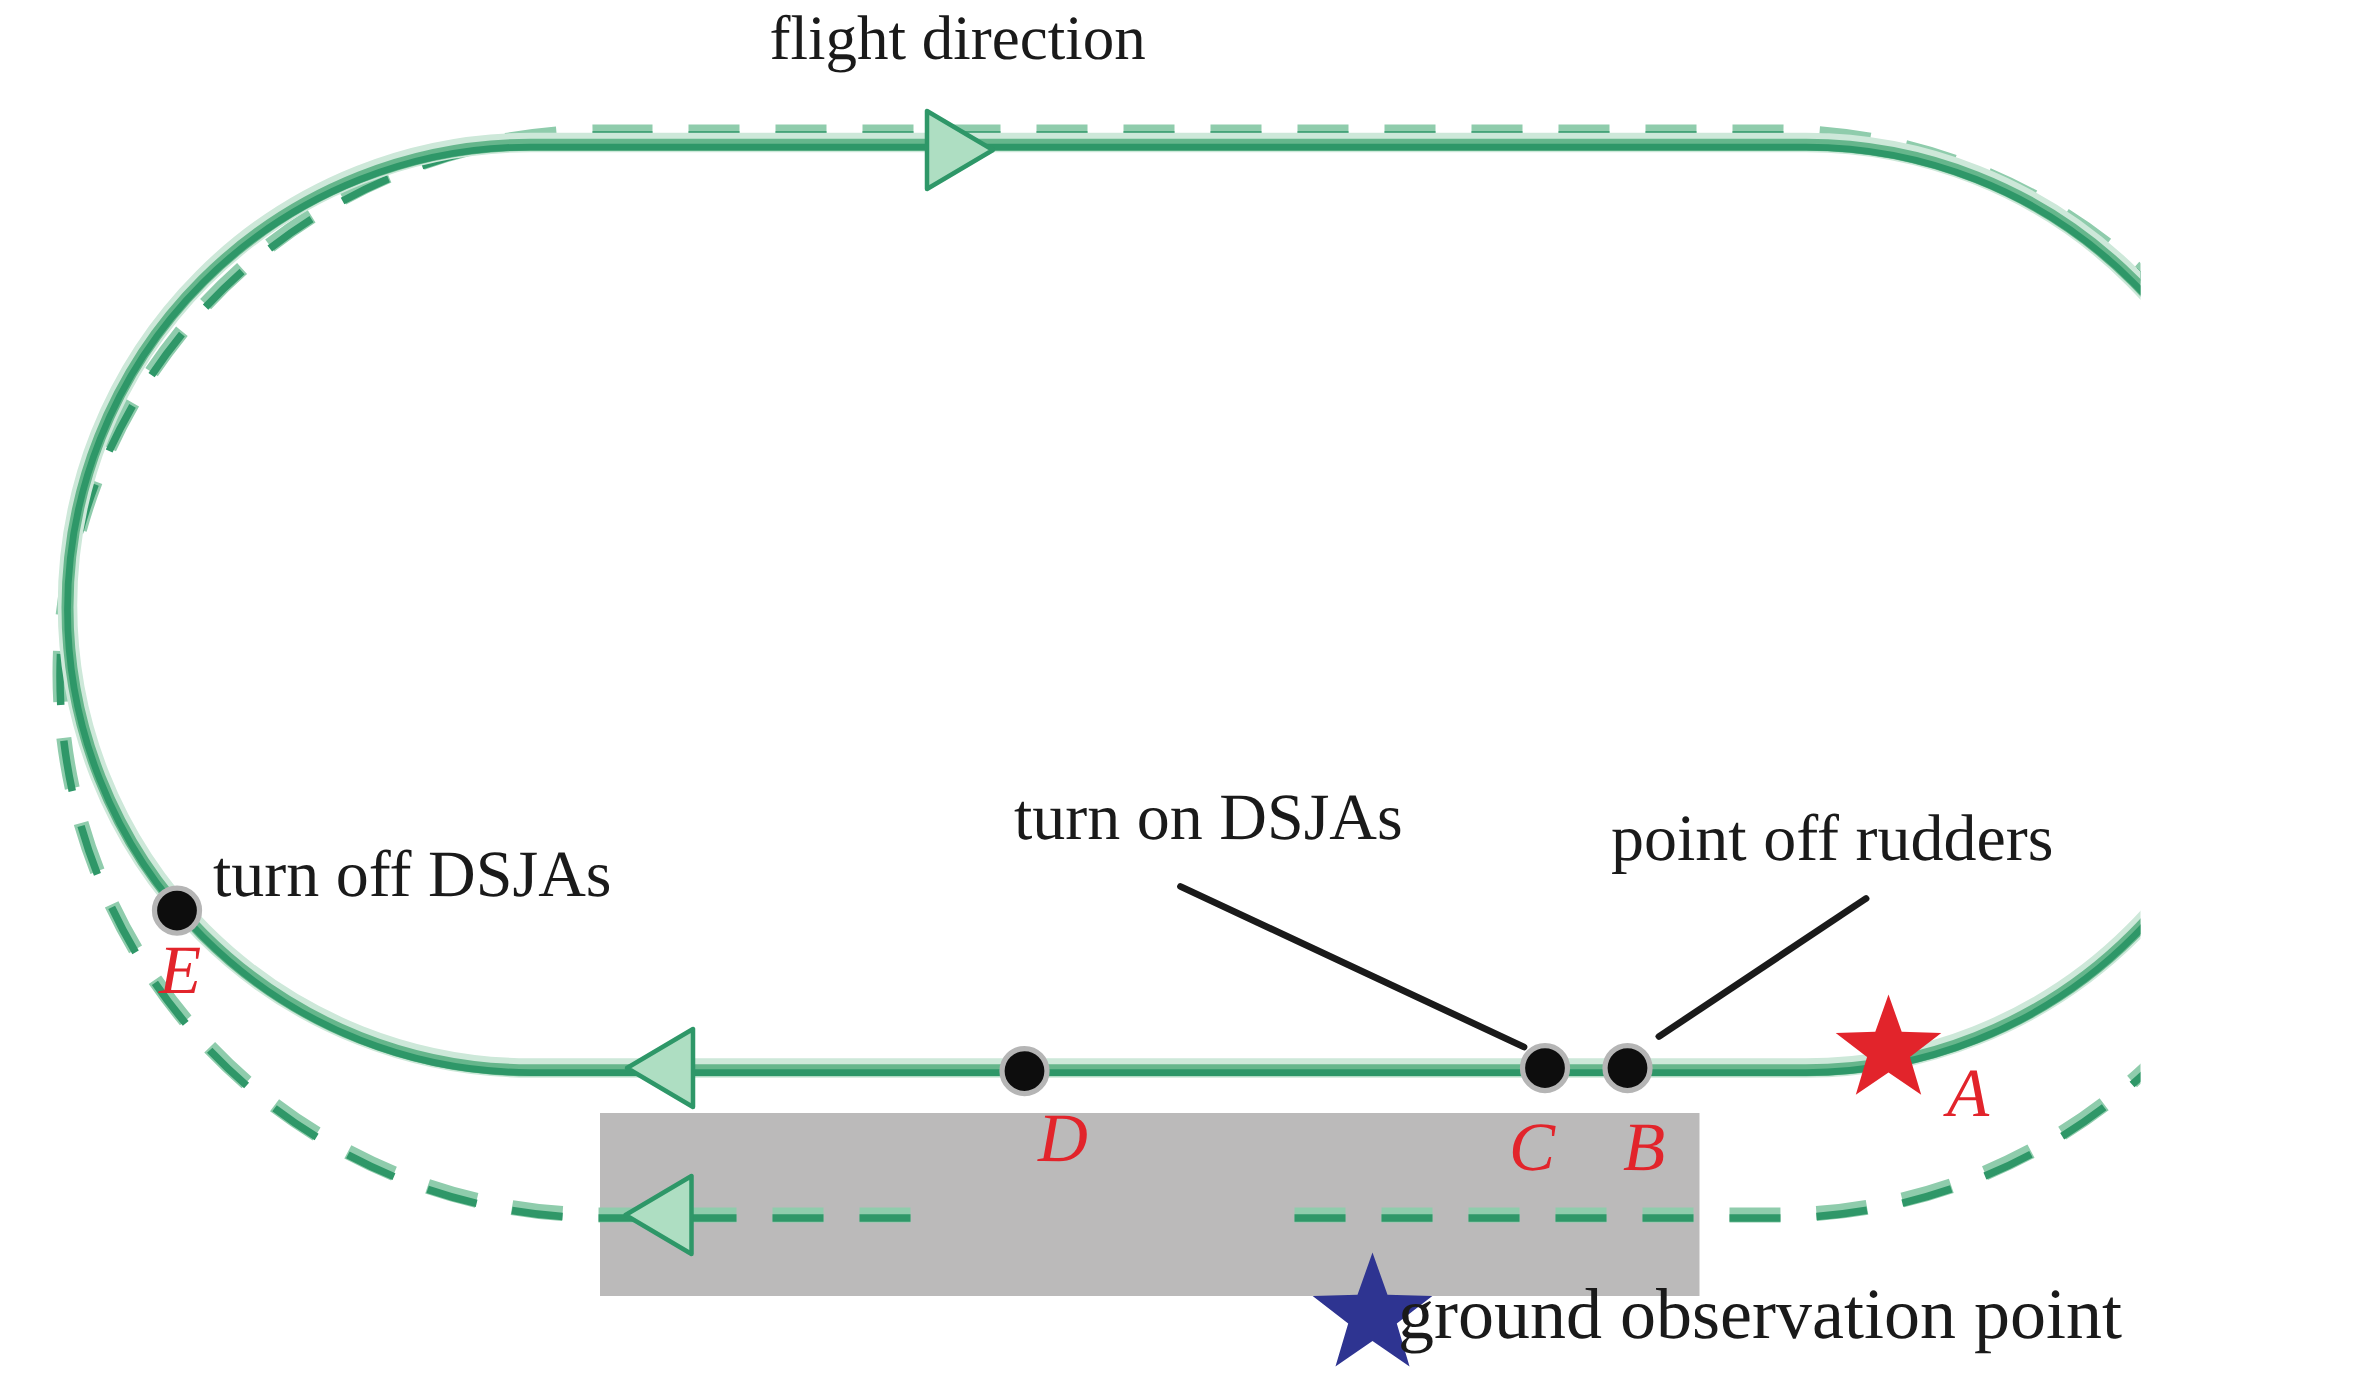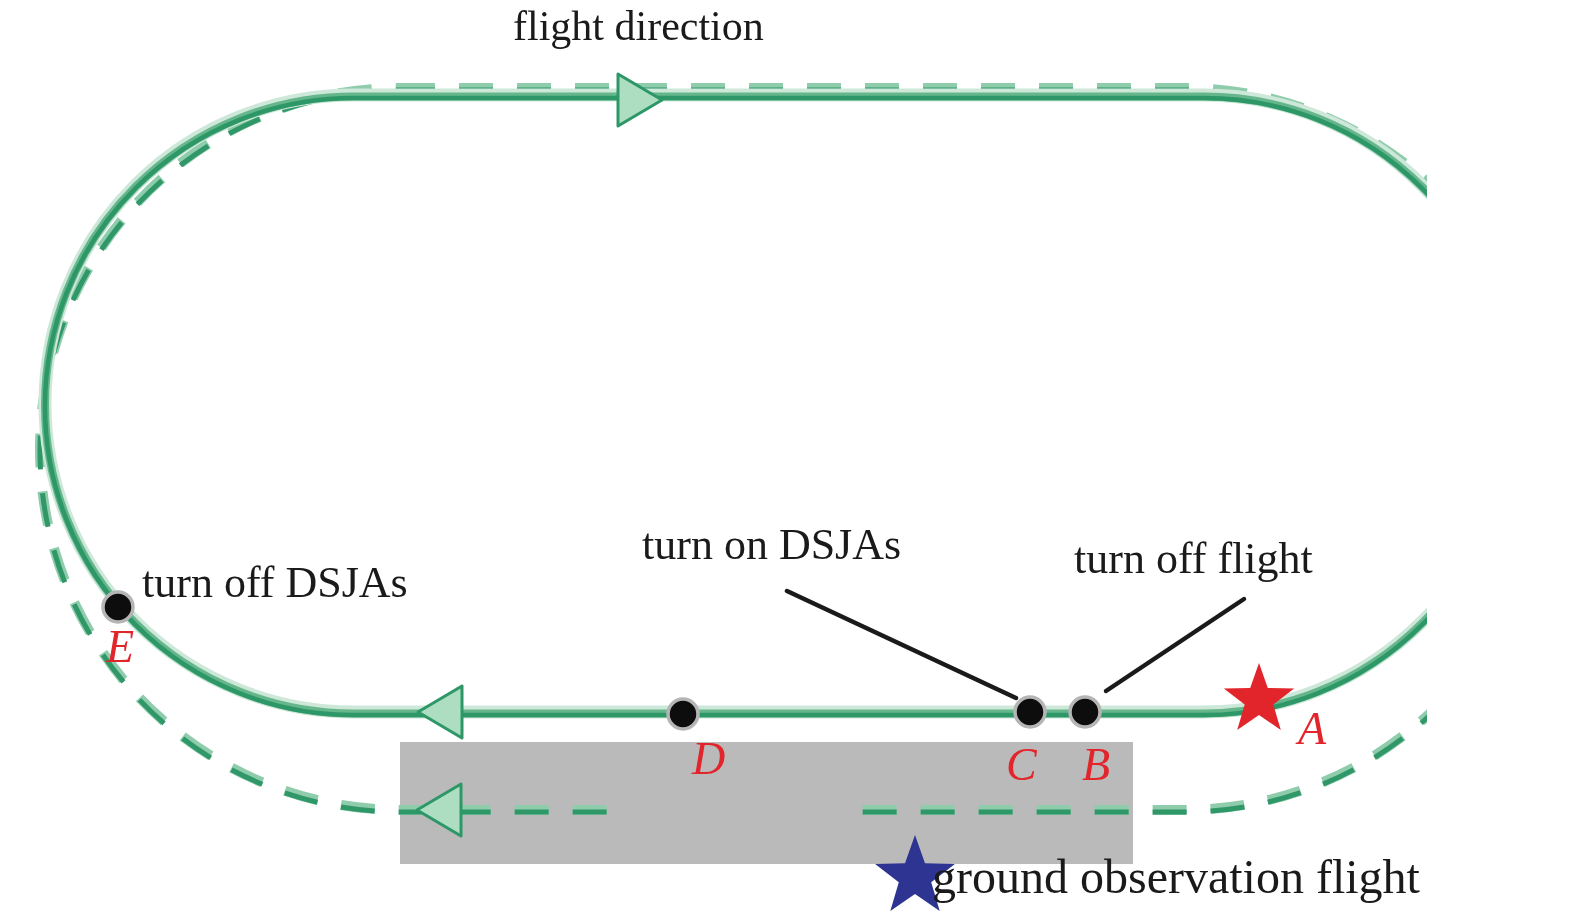--- a/index.html
+++ b/index.html
@@ -73,25 +73,25 @@
     <polygon points="1259,663 1267.8,687.9 1294.2,688.6 1273.3,704.6 1280.8,729.9 1259,715 1237.2,729.9 1244.7,704.6 1223.8,688.6 1250.2,687.9" fill="#e2242b"></polygon>
 
     <polygon points="915,835 925,863.2 954.9,864 931.2,882.3 939.7,911 915,894 890.3,911 898.8,882.3 875.1,864 905,863.2" fill="#2e3491"></polygon>
   </svg>
 
   <div class="lbl" style="left:513px; top:4px; font-size:42px;">flight direction</div>
 
   <div class="lbl" style="left:142px; top:560px;text-align:center;">turn off DSJAs</div>
 
 
-  <div class="lbl" style="left:642px; top:522px;text-align:right;">turn on DSJAs</div>
+  <div class="lbl" style="left:676px; top:522px;text-align:right;">turn on DSJAs</div>
 
-  <div class="lbl" style="left:1074px; top:536px;">turn off flight</div>
+  <div class="lbl" style="left:1074px; top:536px;">point off rudders</div>
 
-  <div class="lbl" style="left:932px; top:852px; font-size:48px;">ground observation flight</div>
+  <div class="lbl" style="left:932px; top:852px; font-size:48px;">ground observation point</div>
 
   <div class="ltr" style="left:1298px; top:706px;">A</div>
   <div class="ltr" style="left:1082px; top:742px;">B</div>
   <div class="ltr" style="left:1006px; top:742px;">C</div>
   <div class="ltr" style="left:692px; top:736px;">D</div>
   <div class="ltr" style="left:106px; top:624px;">E</div>
 
 </div>
 
 </body></html>

